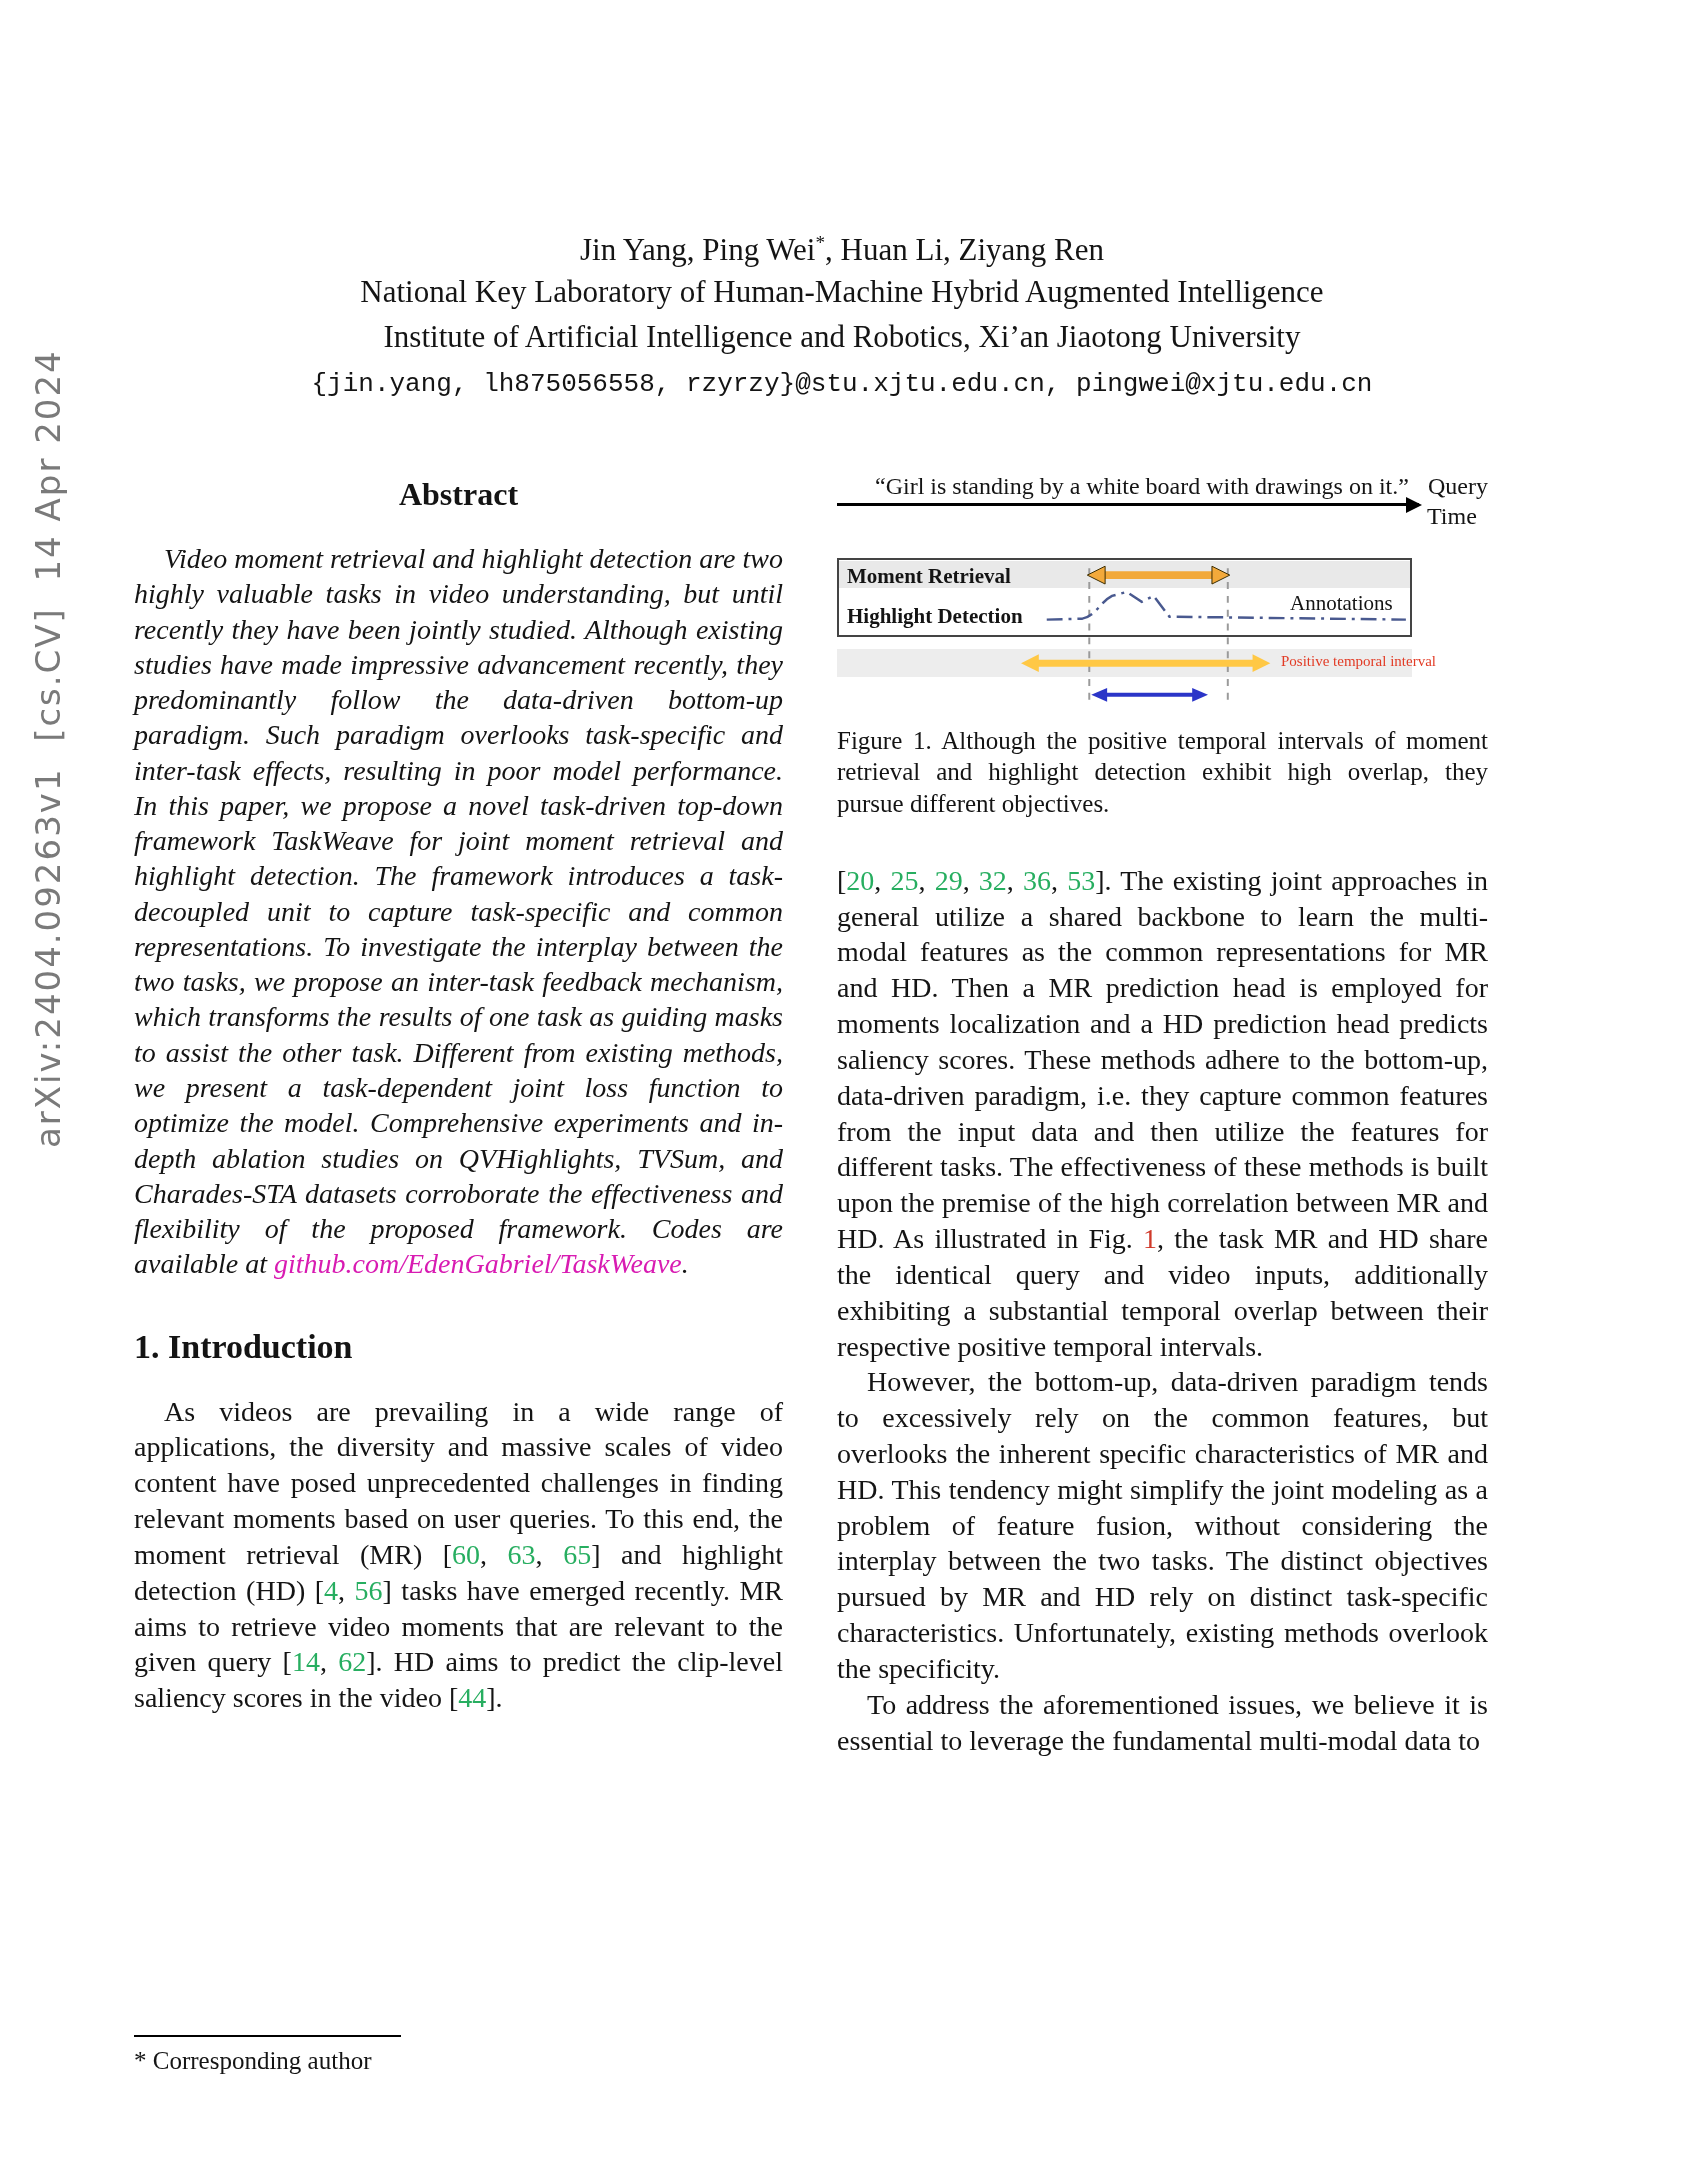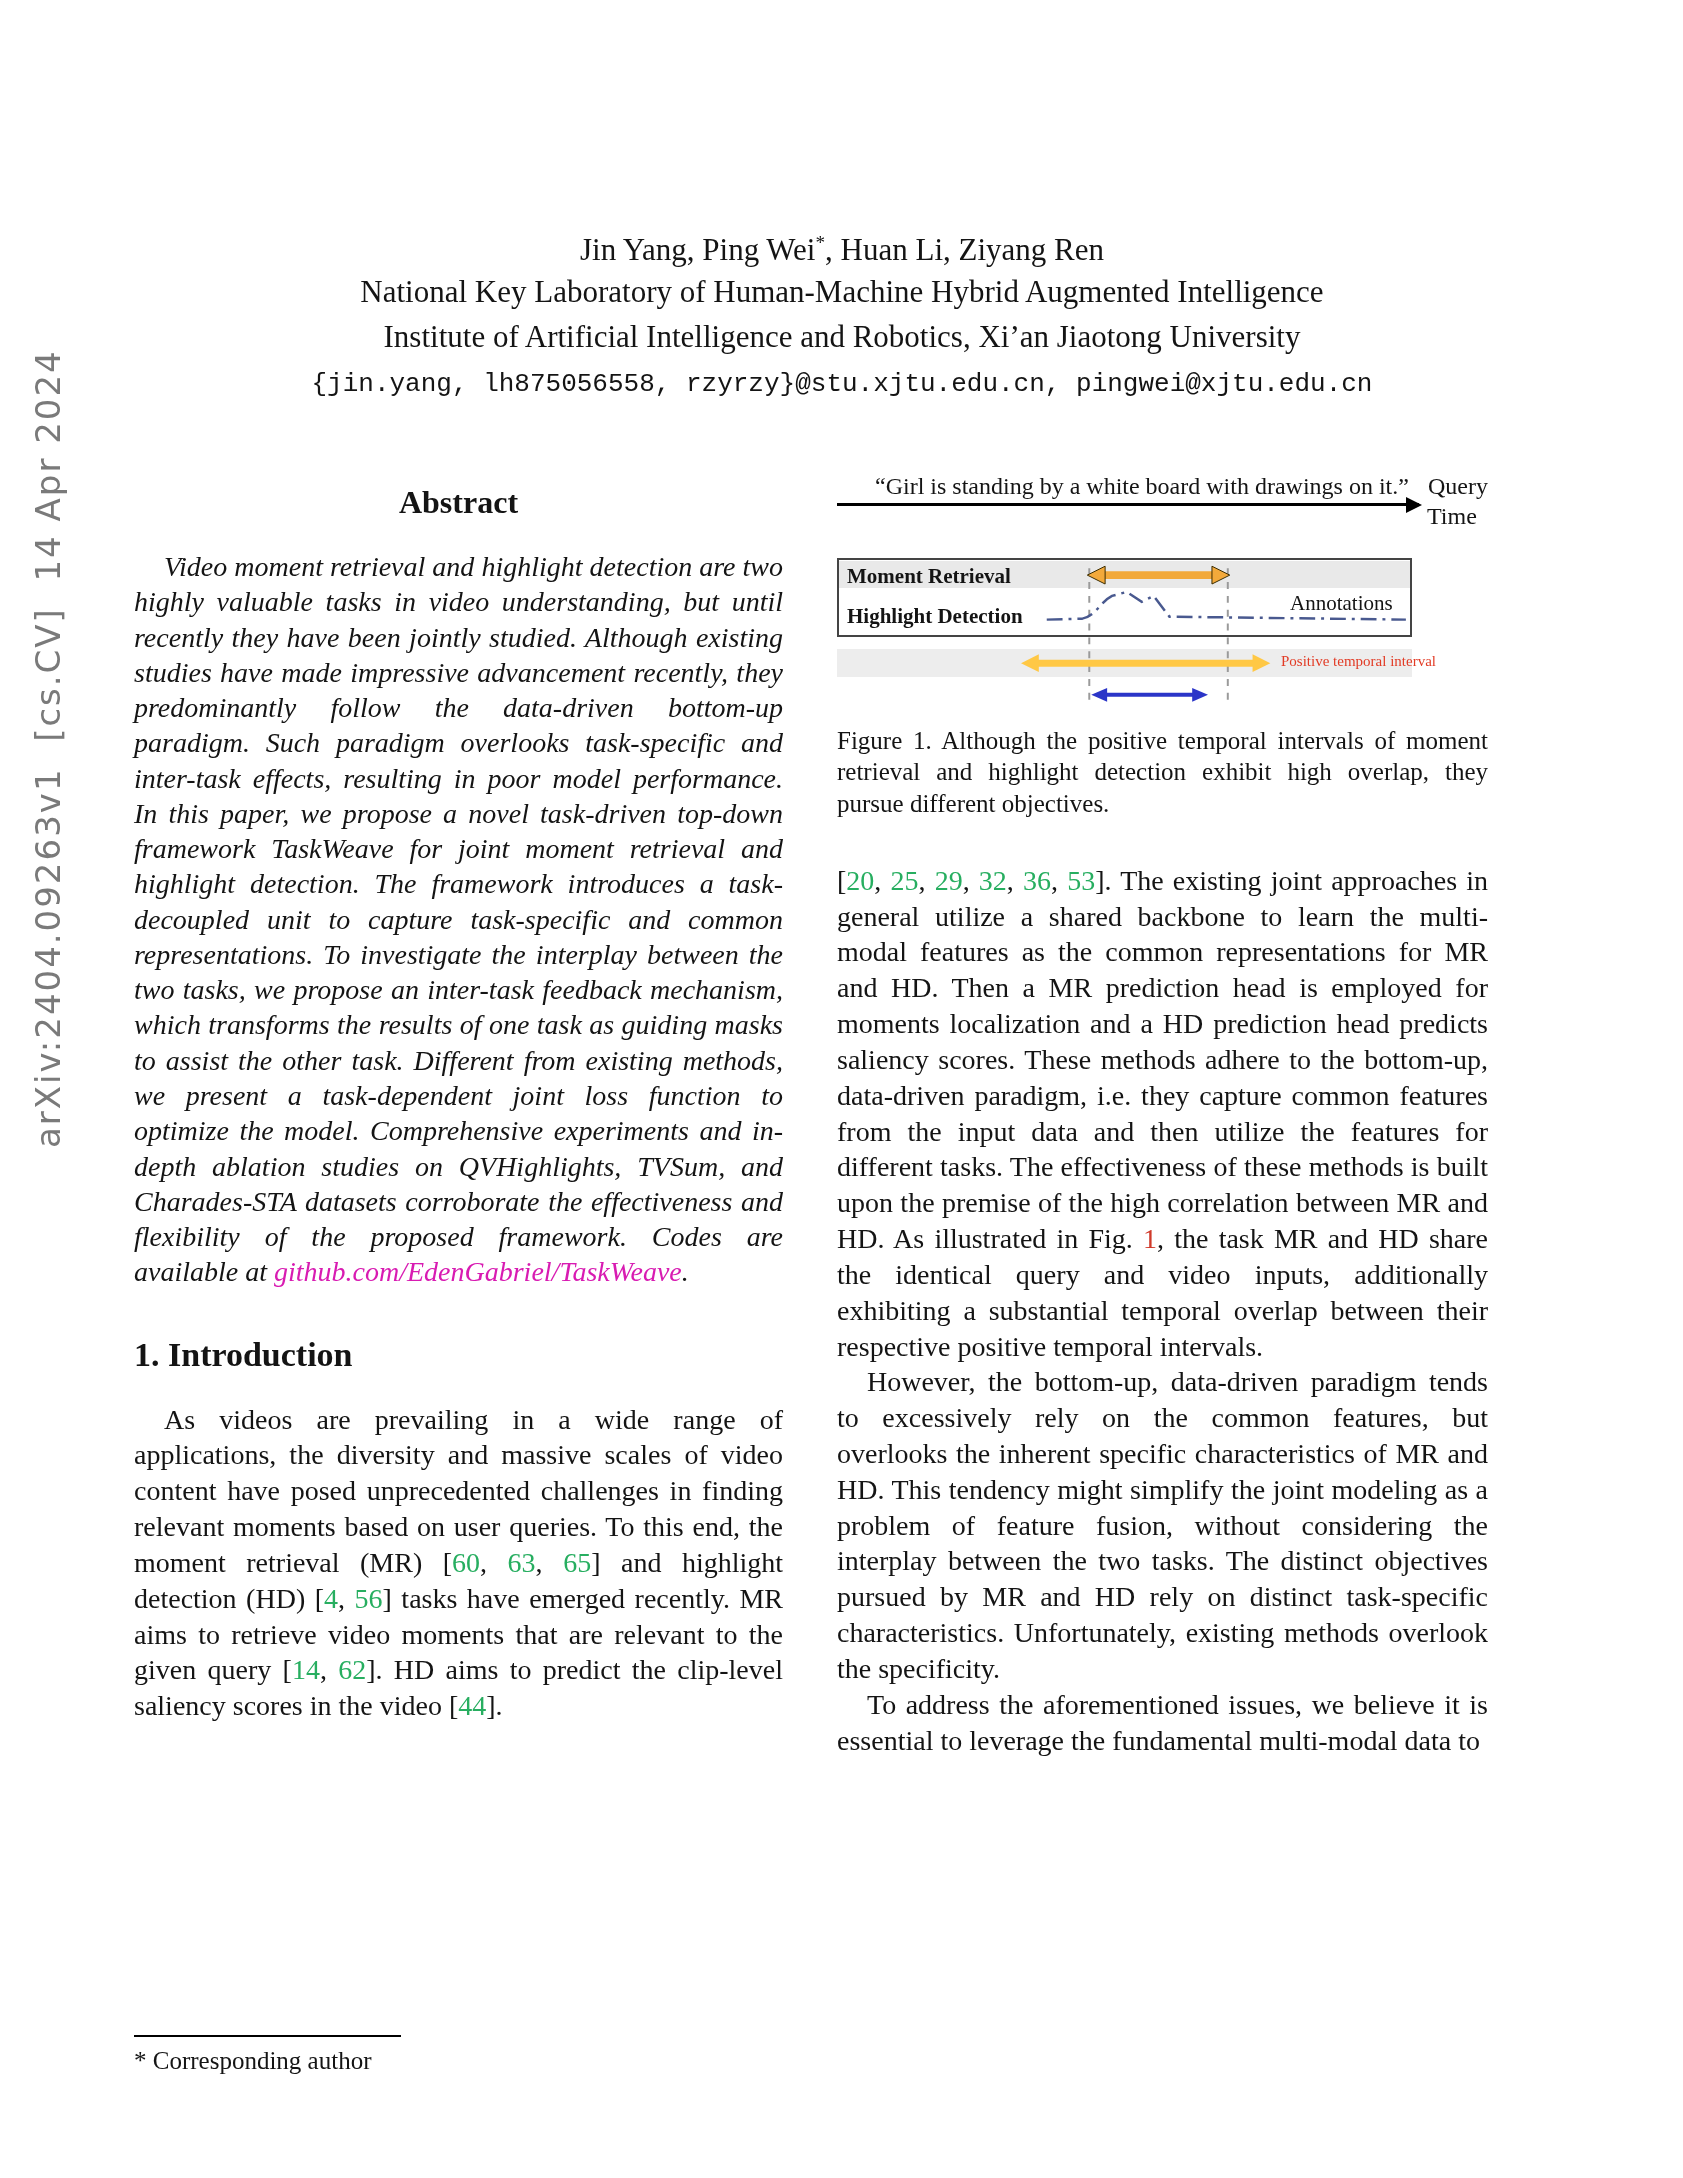--- a/index.html
+++ b/index.html
@@ -36,21 +36,21 @@
   .paper-title { font-size: 39px; font-weight: bold; line-height: 1.3; margin: 0 auto; max-width: 1346px; }
   .authors-line { margin-top: 42px; font-size: 31px; }
   .affil-line { margin-top: 4px; font-size: 31px; line-height: 1.3; }
   .emails-line { margin-top: 12px; font-family: "Liberation Mono", monospace; font-size: 26px; }
 
   
   .col { position: absolute; top: 473px; width: 649px; }
   .col-left { left: 134px; }
   .col-right { left: 837px; width: 651px; }
 
-  .abstract-heading { text-align: center; font-size: 32px; font-weight: bold; margin: 11px 0 28px 0; }
+  .abstract-heading { text-align: center; font-size: 32px; font-weight: bold; margin: 3px 0 28px 0; }
   .abstract-body {
     font-style: italic; font-size: 28px; line-height: 1.26;
     text-align: justify; text-indent: 30px; margin: 0;
     hyphens: auto; -webkit-hyphens: auto;
   }
   .section-heading { font-size: 34px; font-weight: bold; margin: 46px 0 28px 0; }
   .para {
     font-size: 28px; line-height: 1.28; text-align: justify; text-indent: 30px;
     margin: 0; hyphens: auto; -webkit-hyphens: auto;
   }

